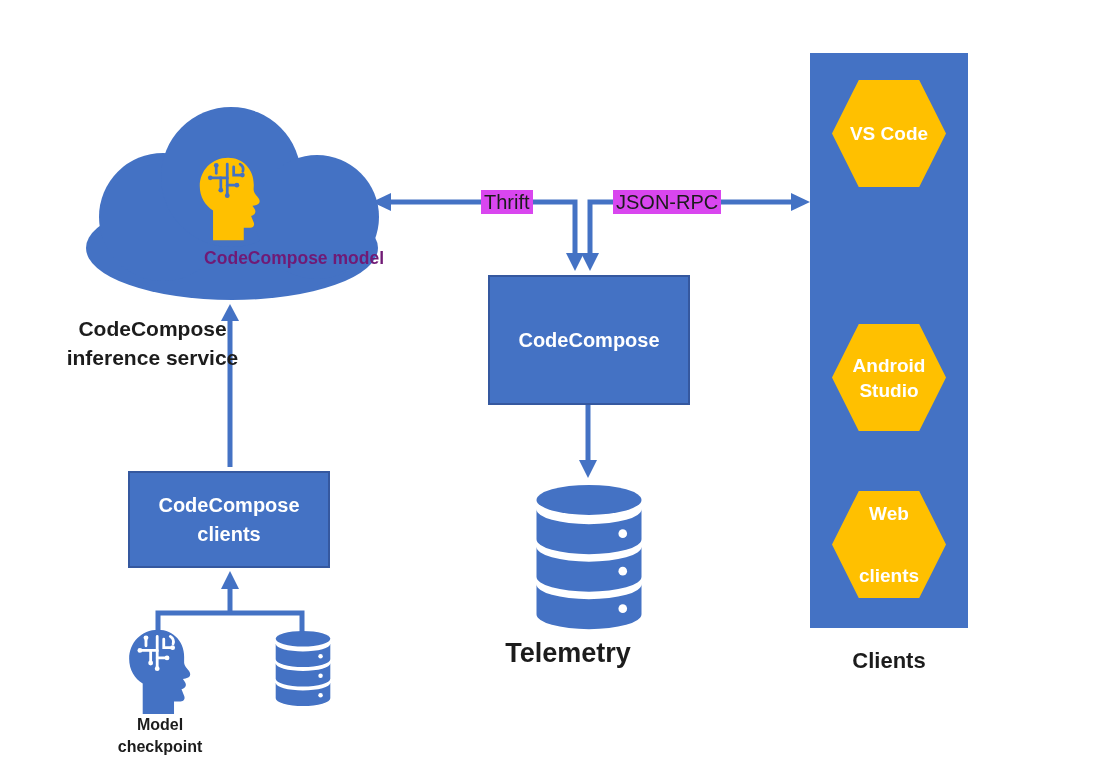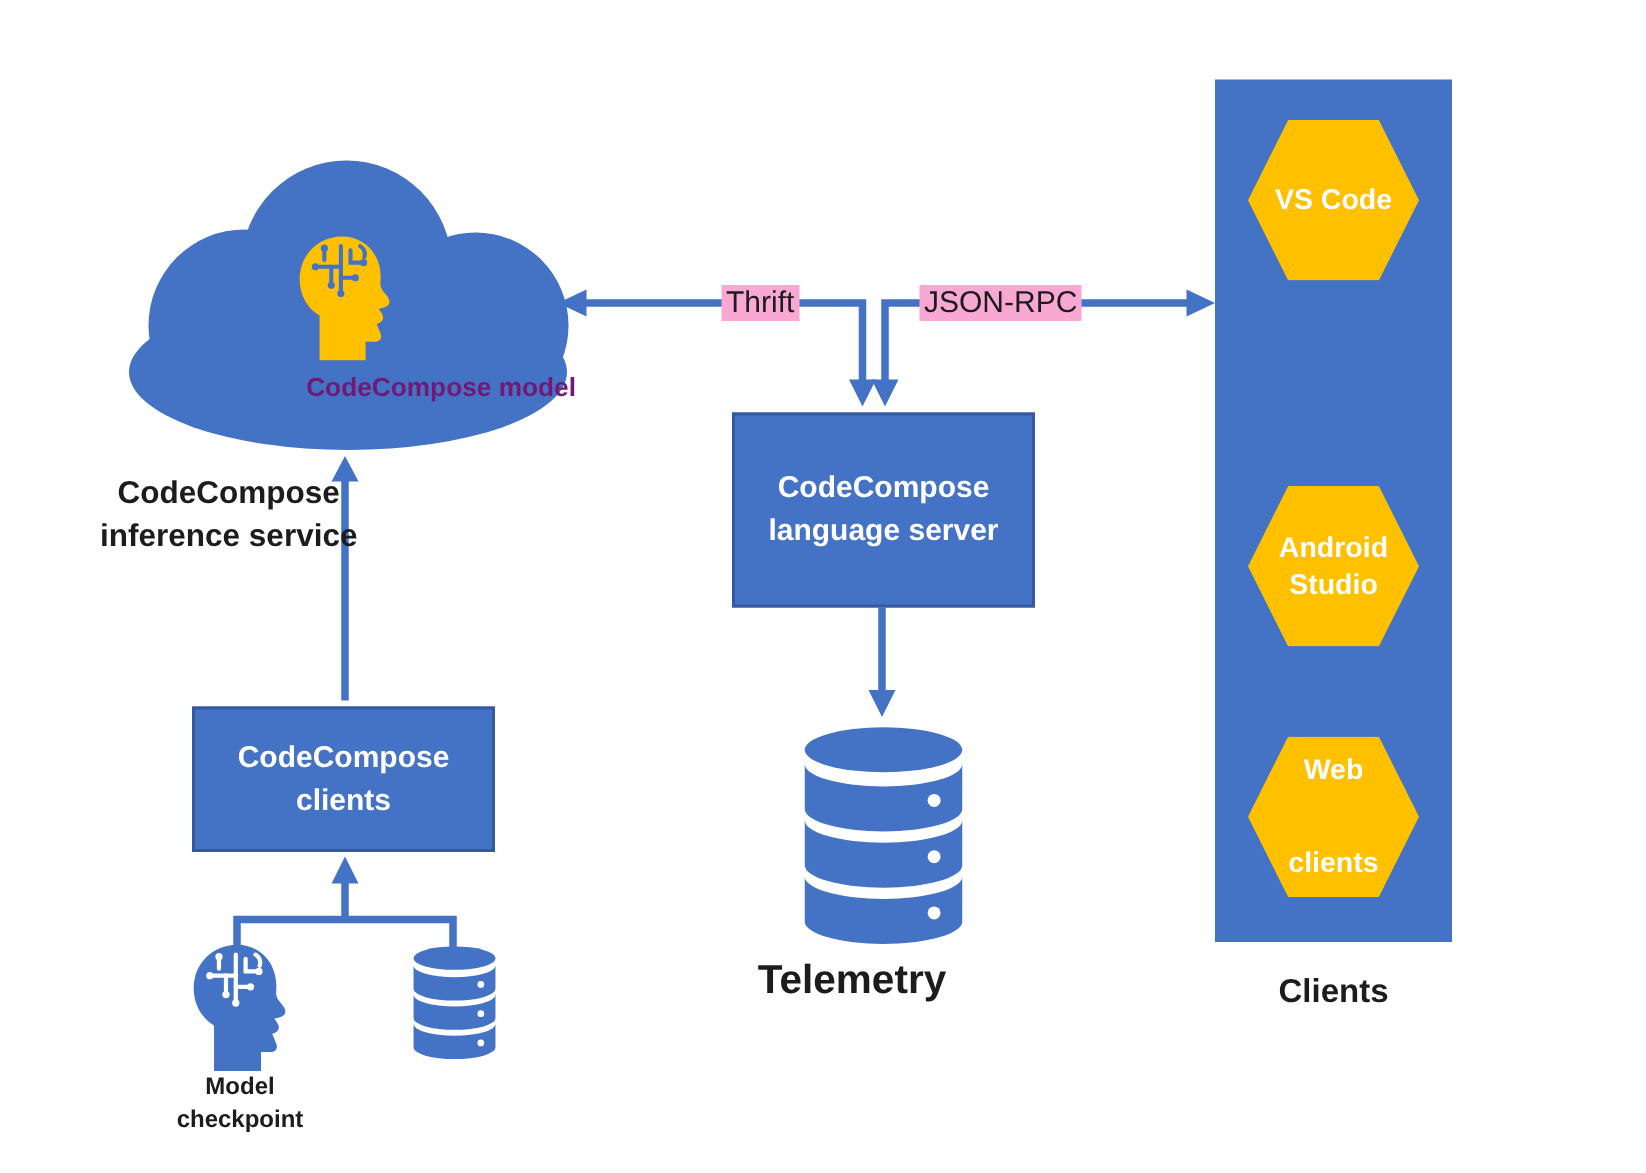--- a/index.html
+++ b/index.html
@@ -35,21 +35,21 @@
     color:var(--label_black,#1C1C1C);font-weight:700;text-align:center;position:absolute;
   }
   #inference-label{left:30px;top:314px;width:245px;font-size:21px;line-height:29px;}
   #telemetry-label{left:488px;top:638px;width:160px;font-size:27px;}
   #clients-label{left:810px;top:648px;width:158px;font-size:22px;}
   .input-label{width:120px;font-size:16px;line-height:22px;top:714px;}
   #checkpoint-label{left:100px;}
   #firstparty-label{left:243px;}
   
   .conn-label{
-    position:absolute;background:#f9a8d4;color:var(--label_black,#1C1C1C);
+    position:absolute;background:#d946ef;color:var(--label_black,#1C1C1C);
     font-size:20px;line-height:24px;padding:0 3px;white-space:nowrap;
   }
   #thrift-label{left:481px;top:190px;}
   #jsonrpc-label{left:613px;top:190px;}
   
   #clients-panel{left:810px;top:53px;width:158px;height:575px;background:var(--primary_blue,#4472C4);}
   .hex{
     position:absolute;left:22px;width:114px;height:107px;
     background:var(--accent_yellow,#FFC000);
     clip-path:polygon(23.5% 0,76.5% 0,100% 50%,76.5% 100%,23.5% 100%,0 50%);
@@ -146,21 +146,20 @@
     <span class="blk-line">inference service</span>
   </div>
 
   <div id="trainer-box" class="abs proc-box">
     <span class="blk-line">CodeCompose</span>
     <span class="blk-line">clients</span>
   </div>
 
   <div id="server-box" class="abs proc-box">
     <span class="blk-line">CodeCompose</span>
-    <span class="blk-line">language server</span>
   </div>
 
   <svg id="checkpoint-icon" class="abs head-blue" viewBox="0 0 72 92">
     <use href="#head-shape"></use>
   </svg>
   <div id="checkpoint-label" class="black-label input-label">
     <span class="blk-line">Model</span>
     <span class="blk-line">checkpoint</span>
   </div>
 

